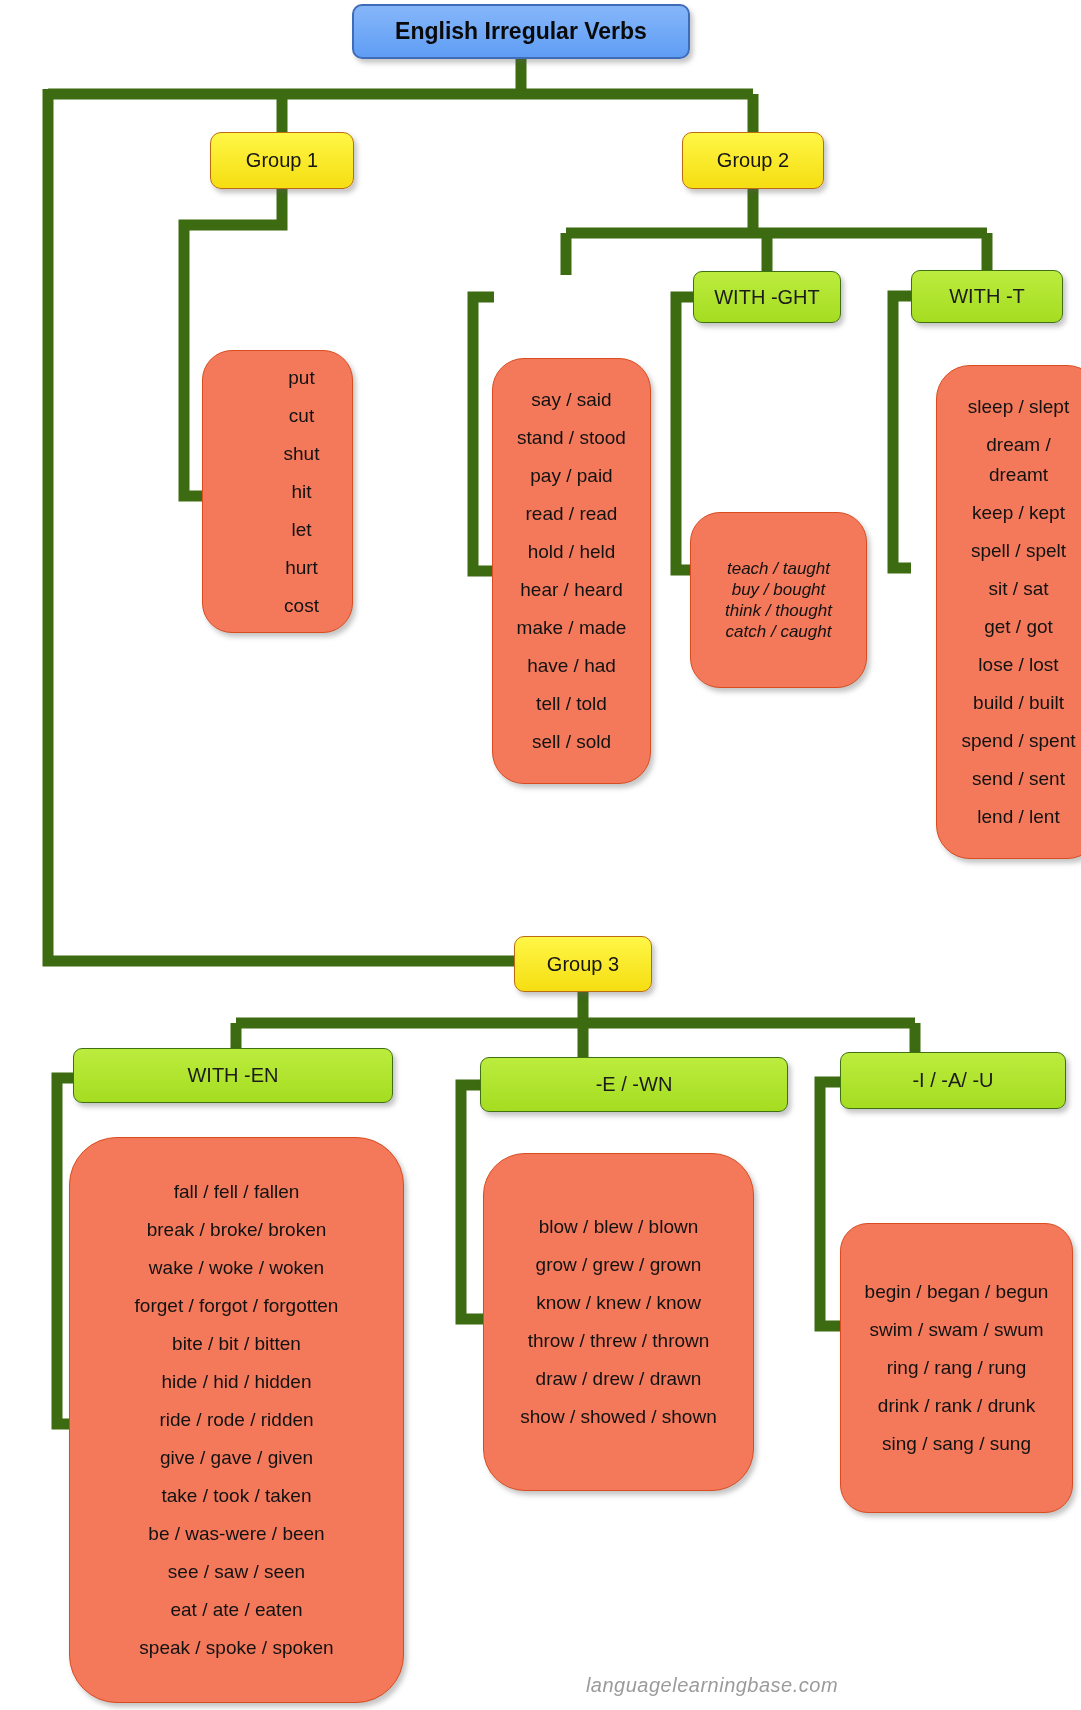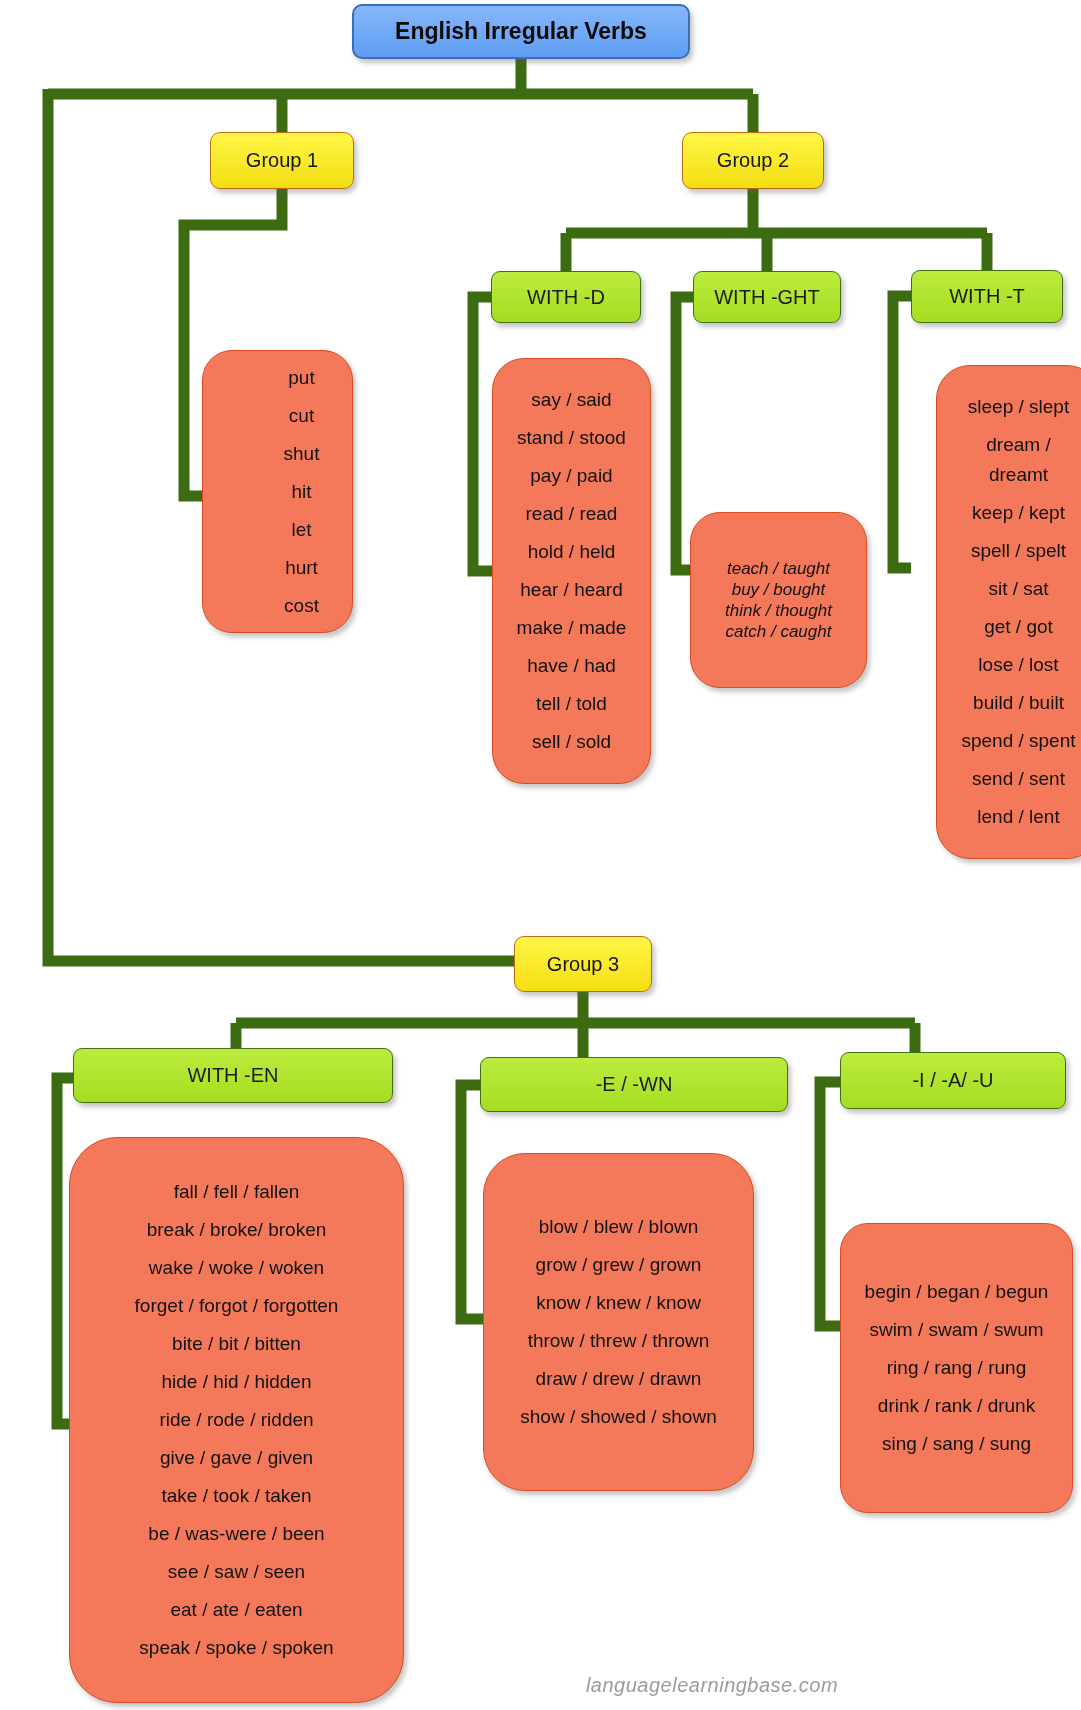--- a/index.html
+++ b/index.html
@@ -71,25 +71,24 @@
     <polyline points="583,1023 583,1061"></polyline>
     <polyline points="915,1023 915,1056"></polyline>
 
     <polyline points="77,1078 57,1078 57,1424 72,1424"></polyline>
     <polyline points="484,1085 461,1085 461,1319 486,1319"></polyline>
     <polyline points="844,1082 820,1082 820,1326 843,1326"></polyline>
   </svg>
 
   <div class="box title-box" style="left:352px;top:4px;width:338px;height:55px;">English Irregular Verbs</div>
 
-  <div class="box group-box" style="left:210px;top:132px;width:144px;height:57px;">Group 1</div>
+  <div class="box group-box" style="left:210px;top:132px;width:144px;height:57px;border-radius:11px;">Group 1</div>
   <div class="box group-box" style="left:682px;top:132px;width:142px;height:57px;">Group 2</div>
   <div class="box group-box" style="left:514px;top:936px;width:138px;height:56px;">Group 3</div>
 
-  <div class="box cat-box" style="left:491px;top:271px;width:150px;height:52px;">WITH -D</div>
   <div class="box cat-box" style="left:693px;top:271px;width:148px;height:52px;">WITH -GHT</div>
   <div class="box cat-box" style="left:911px;top:270px;width:152px;height:53px;">WITH -T</div>
 
   <div class="box cat-box" style="left:73px;top:1048px;width:320px;height:55px;">WITH -EN</div>
   <div class="box cat-box" style="left:480px;top:1057px;width:308px;height:55px;">-E / -WN</div>
   <div class="box cat-box" style="left:840px;top:1052px;width:226px;height:57px;">-I / -A/ -U</div>
 
   <div class="box list-box" style="left:202px;top:350px;width:151px;height:283px;border-radius:30px;padding-left:48px;">
       <div class="verb-item">put</div>
       <div class="verb-item">cut</div>

